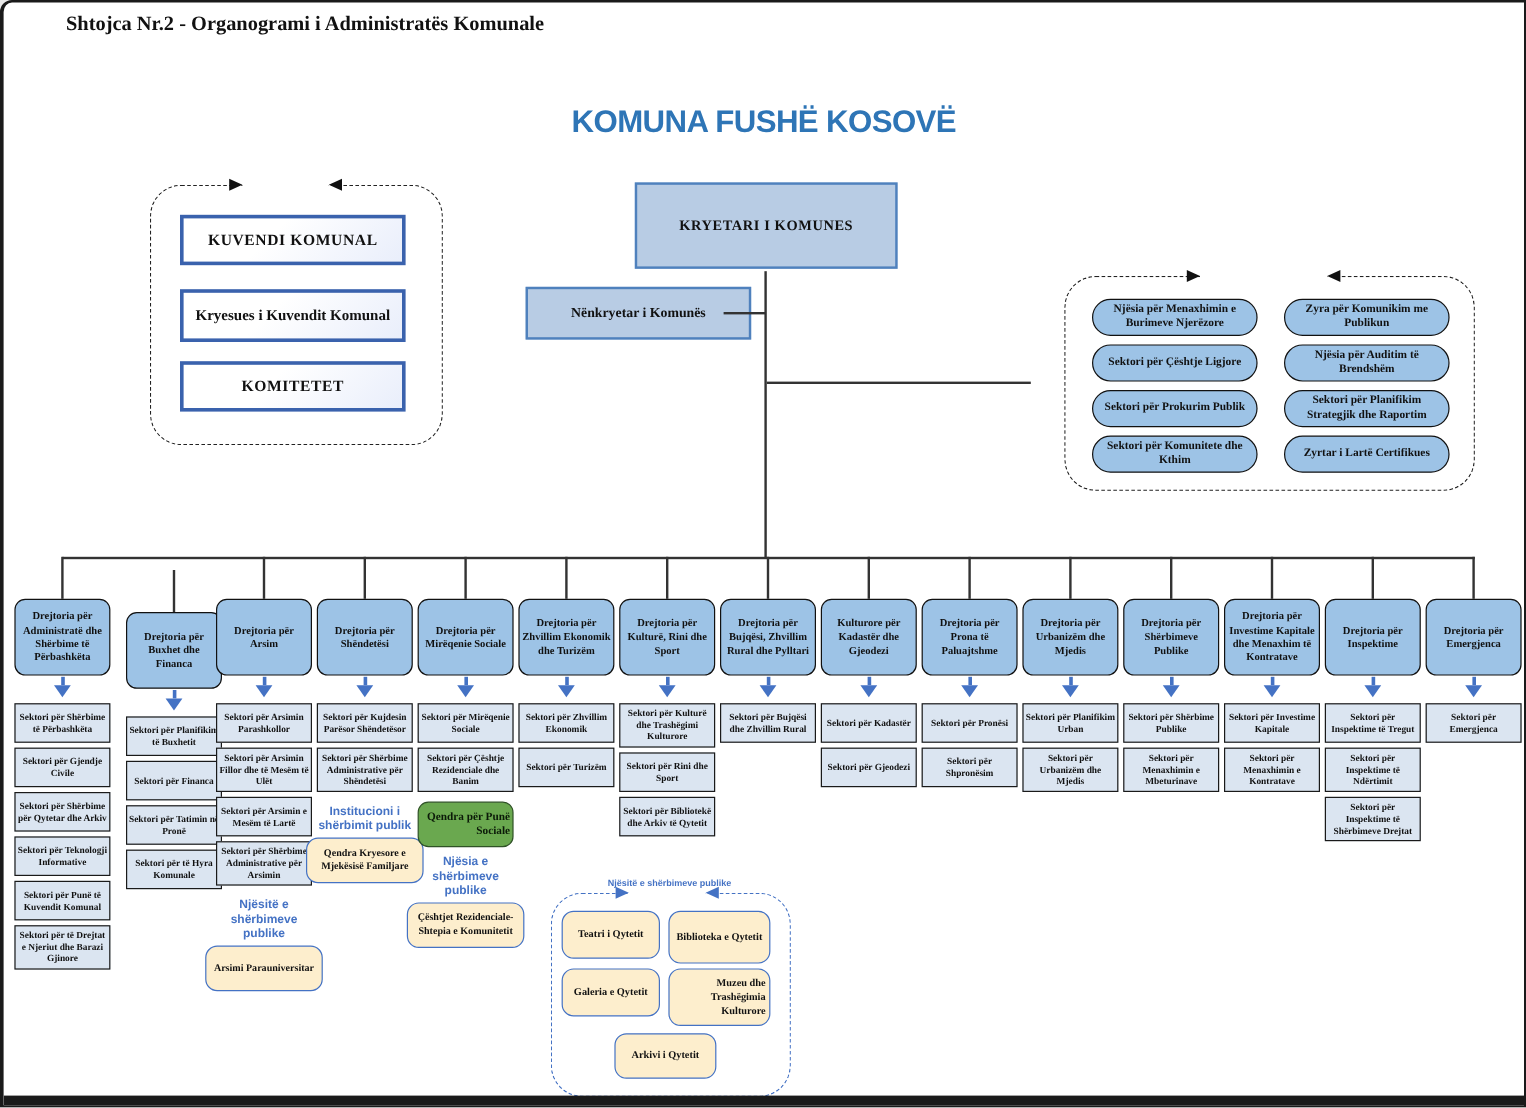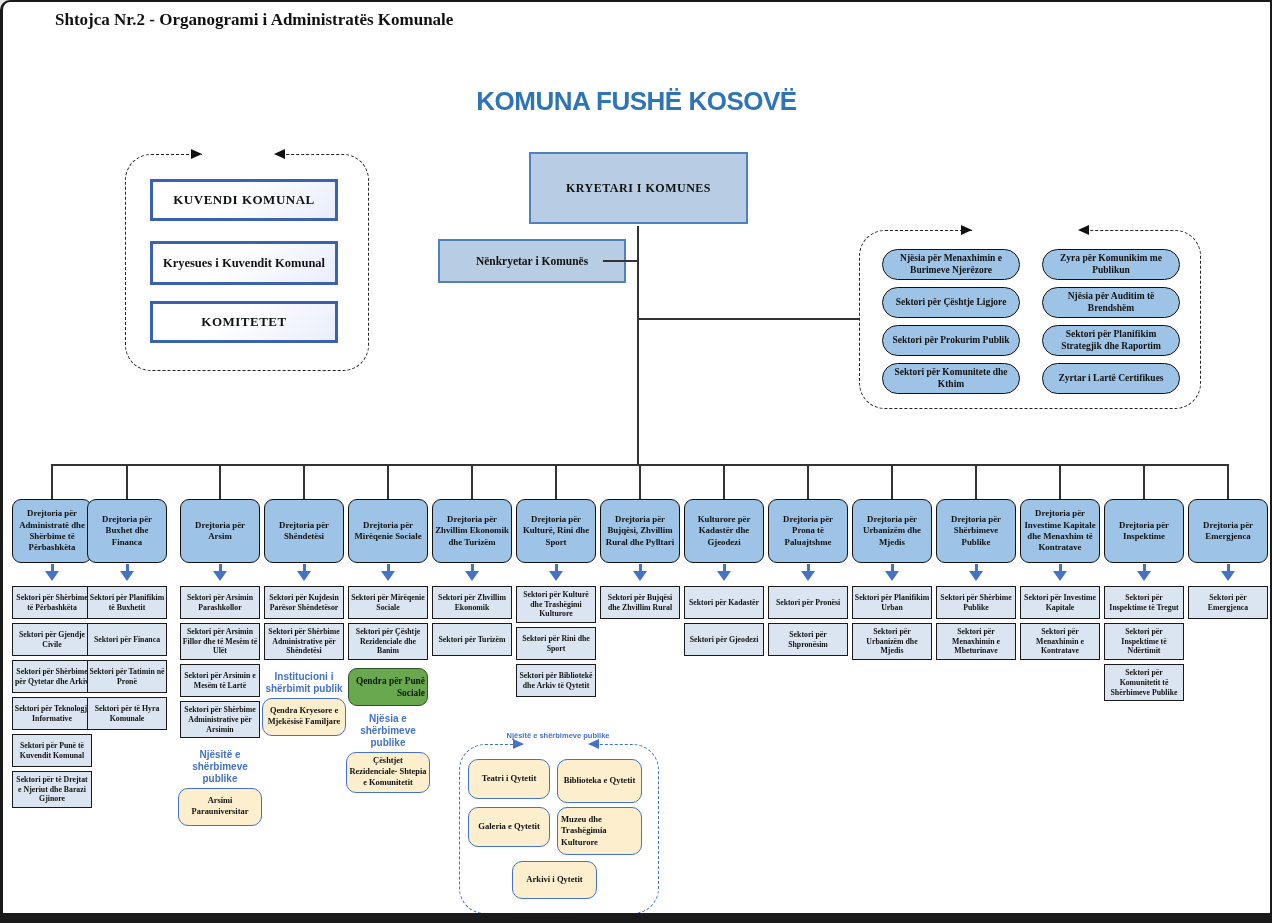--- a/index.html
+++ b/index.html
@@ -44,32 +44,32 @@
            font-weight:bold;font-size:8.8px;line-height:1.3;padding:3px 2px;color:#111;}
   .down-arrow{display:flex;flex-direction:column;align-items:center;margin:1px 0 5px 0;}
   .down-arrow .stem{width:3px;height:7px;background:#4472c4;}
   .down-arrow .head{width:0;height:0;border-left:7px solid transparent;border-right:7px solid transparent;
                     border-top:10px solid #4472c4;}
   .sector-box{box-sizing:border-box;width:80px;min-height:33px;background:#dbe5f1;border:1.4px solid #1a1a1a;
               display:flex;align-items:center;justify-content:center;text-align:center;
               font-weight:bold;font-size:7.8px;line-height:1.25;padding:3px 1px;margin-bottom:4px;color:#111;}
   .unit-label{width:84px;text-align:center;font-family:"Liberation Sans","DejaVu Sans",sans-serif;
               font-weight:bold;font-size:10px;line-height:1.2;color:#4472c4;margin:7px 0 3px 0;}
-  .unit-box{box-sizing:border-box;width:84px;min-height:38px;background:#fdeecd;border:1.8px solid #4472c4;
+  .unit-box{box-sizing:border-box;width:98px;min-height:38px;background:#fdeecd;border:1.8px solid #4472c4;
             border-radius:10px;display:flex;align-items:center;justify-content:center;text-align:center;
             font-weight:bold;font-size:8.4px;line-height:1.3;padding:3px 2px;color:#111;}
   .green-box{box-sizing:border-box;width:80px;min-height:38px;background:#6aa84f;border:1.8px solid #2f5226;
              border-radius:9px;display:flex;align-items:center;justify-content:center;text-align:right;
              font-weight:bold;font-size:9.4px;line-height:1.3;padding:3px 2px;margin-top:4px;color:#0b1a08;}
   
   .culture-label{position:absolute;left:455px;top:729px;width:200px;text-align:center;
                  font-family:"Liberation Sans","DejaVu Sans",sans-serif;
                  font-weight:bold;font-size:7.5px;color:#4472c4;}
   .culture-unit{position:absolute;box-sizing:border-box;background:#fdeecd;border:1.8px solid #4472c4;
-                border-radius:10px;display:flex;align-items:center;justify-content:center;text-align:left;
+                border-radius:10px;display:flex;align-items:center;justify-content:center;text-align:right;
                 font-weight:bold;font-size:8.6px;line-height:1.3;padding:3px 3px;color:#111;}
   .bottom-bar{position:absolute;left:0;right:0;bottom:0;height:8px;background:#1a1a1a;}
 </style>
 </head>
 <body>
 
 <div class="frame">
 
   <div class="doc-header">Shtojca Nr.2 - Organogrami i Administratës Komunale</div>
   <div class="muni-title">KOMUNA FUSHË KOSOVË</div>
@@ -79,21 +79,21 @@
     <div class="tri right" style="left:65px;"></div>
     <div class="tri left" style="left:148px;"></div>
     <div class="gov-box" style="top:24px;height:42px;font-size:13px;letter-spacing:0.5px;">KUVENDI KOMUNAL</div>
     <div class="gov-box" style="top:86px;height:44px;font-size:12.5px;">Kryesues i Kuvendit Komunal</div>
     <div class="gov-box" style="top:146px;height:42px;font-size:13px;letter-spacing:0.5px;">KOMITETET</div>
   </div>
 
   <div class="exec-box" style="left:526px;top:150px;width:219px;height:72px;font-size:12px;letter-spacing:0.5px;">KRYETARI I KOMUNES</div>
   <div class="exec-box" style="left:435px;top:237px;width:188px;height:44px;font-size:11.5px;">Nënkryetar i Komunës</div>
 
-  <div class="dash-group" style="left:856px;top:228px;width:340px;height:177px;">
+  <div class="dash-group" style="left:884px;top:228px;width:340px;height:177px;">
     <div class="gap-cover" style="left:112px;width:106px;"></div>
     <div class="tri right" style="left:101px;"></div>
     <div class="tri left" style="left:218px;"></div>
     <div class="pill-col" style="left:22px;">
       <div class="pill">Njësia për Menaxhimin e Burimeve Njerëzore</div>
       <div class="pill">Sektori për Çështje Ligjore</div>
       <div class="pill">Sektori për Prokurim Publik</div>
       <div class="pill">Sektori për Komunitete dhe Kthim</div>
     </div>
     <div class="pill-col" style="left:182px;">
@@ -117,21 +117,21 @@
           <div class="stem"></div>
           <div class="head"></div>
         </div>
         <div class="sector-box">Sektori për Shërbime të Përbashkëta</div>
         <div class="sector-box">Sektori për Gjendje Civile</div>
         <div class="sector-box">Sektori për Shërbime për Qytetar dhe Arkiv</div>
         <div class="sector-box">Sektori për Teknologji Informative</div>
         <div class="sector-box">Sektori për Punë të Kuvendit Komunal</div>
         <div class="sector-box">Sektori për të Drejtat e Njeriut dhe Barazi Gjinore</div>
       </div>
-      <div class="org-column" style="left: 82px;">
+      <div class="org-column" style="left: 100px; margin-top: 11px;">
         <div class="stub"></div>
         <div class="dir-box">Drejtoria për Buxhet dhe Financa</div>
         <div class="down-arrow">
           <div class="stem"></div>
           <div class="head"></div>
         </div>
         <div class="sector-box">Sektori për Planifikim të Buxhetit</div>
         <div class="sector-box">Sektori për Financa</div>
         <div class="sector-box">Sektori për Tatimin në Pronë</div>
         <div class="sector-box">Sektori për të Hyra Komunale</div>
@@ -257,21 +257,21 @@
       </div>
       <div class="org-column" style="left: 1099px;">
         <div class="stub"></div>
         <div class="dir-box">Drejtoria për Inspektime</div>
         <div class="down-arrow">
           <div class="stem"></div>
           <div class="head"></div>
         </div>
         <div class="sector-box">Sektori për Inspektime të Tregut</div>
         <div class="sector-box">Sektori për Inspektime të Ndërtimit</div>
-        <div class="sector-box">Sektori për Komunitetit të Shërbimeve Publike</div>
+        <div class="sector-box">Sektori për Inspektime të Shërbimeve Drejtat</div>
       </div>
       <div class="org-column" style="left: 1183px;">
         <div class="stub"></div>
         <div class="dir-box">Drejtoria për Emergjenca</div>
         <div class="down-arrow">
           <div class="stem"></div>
           <div class="head"></div>
         </div>
         <div class="sector-box">Sektori për Emergjenca</div>
       </div>

